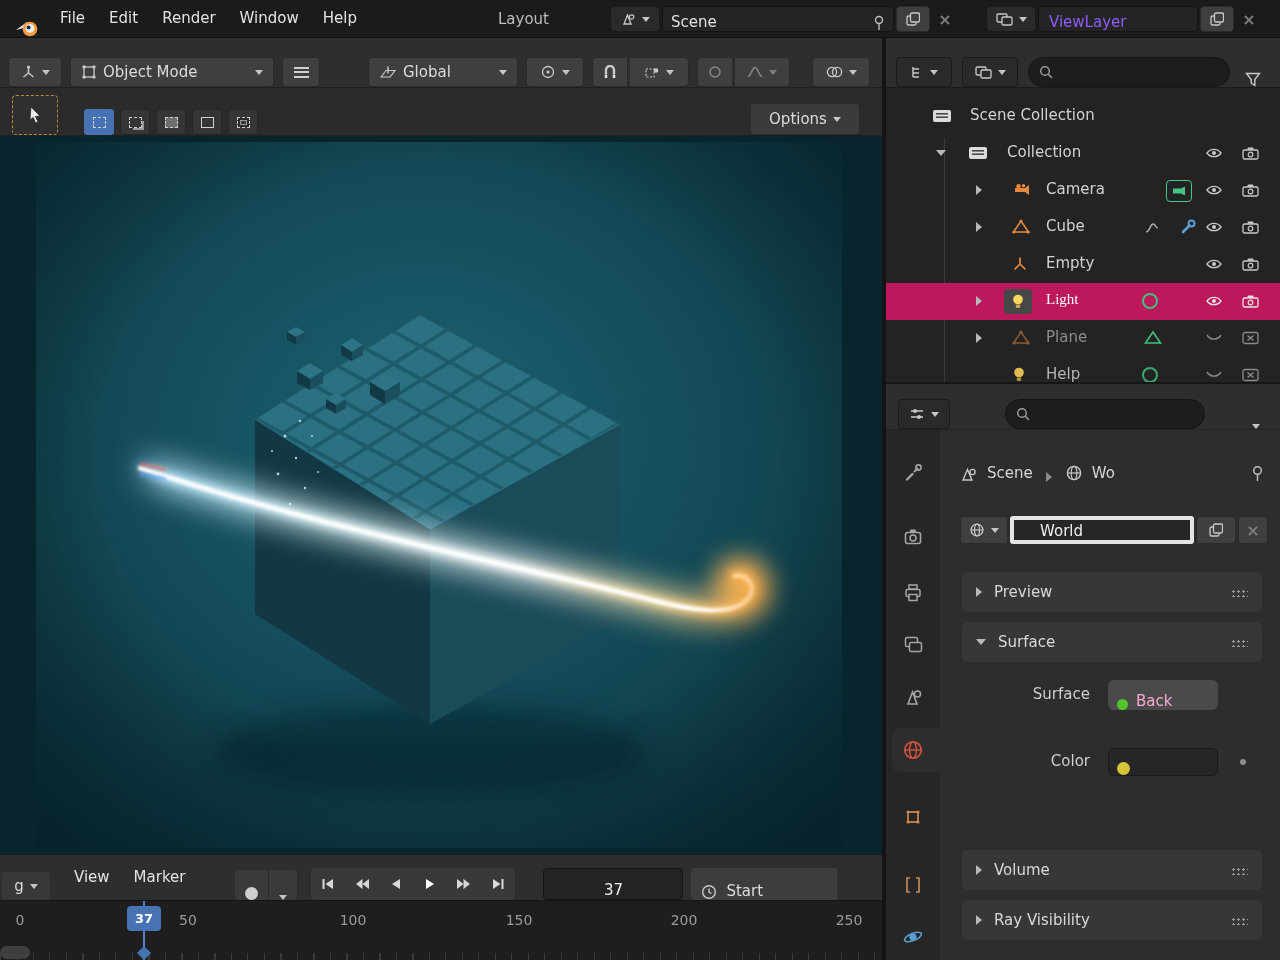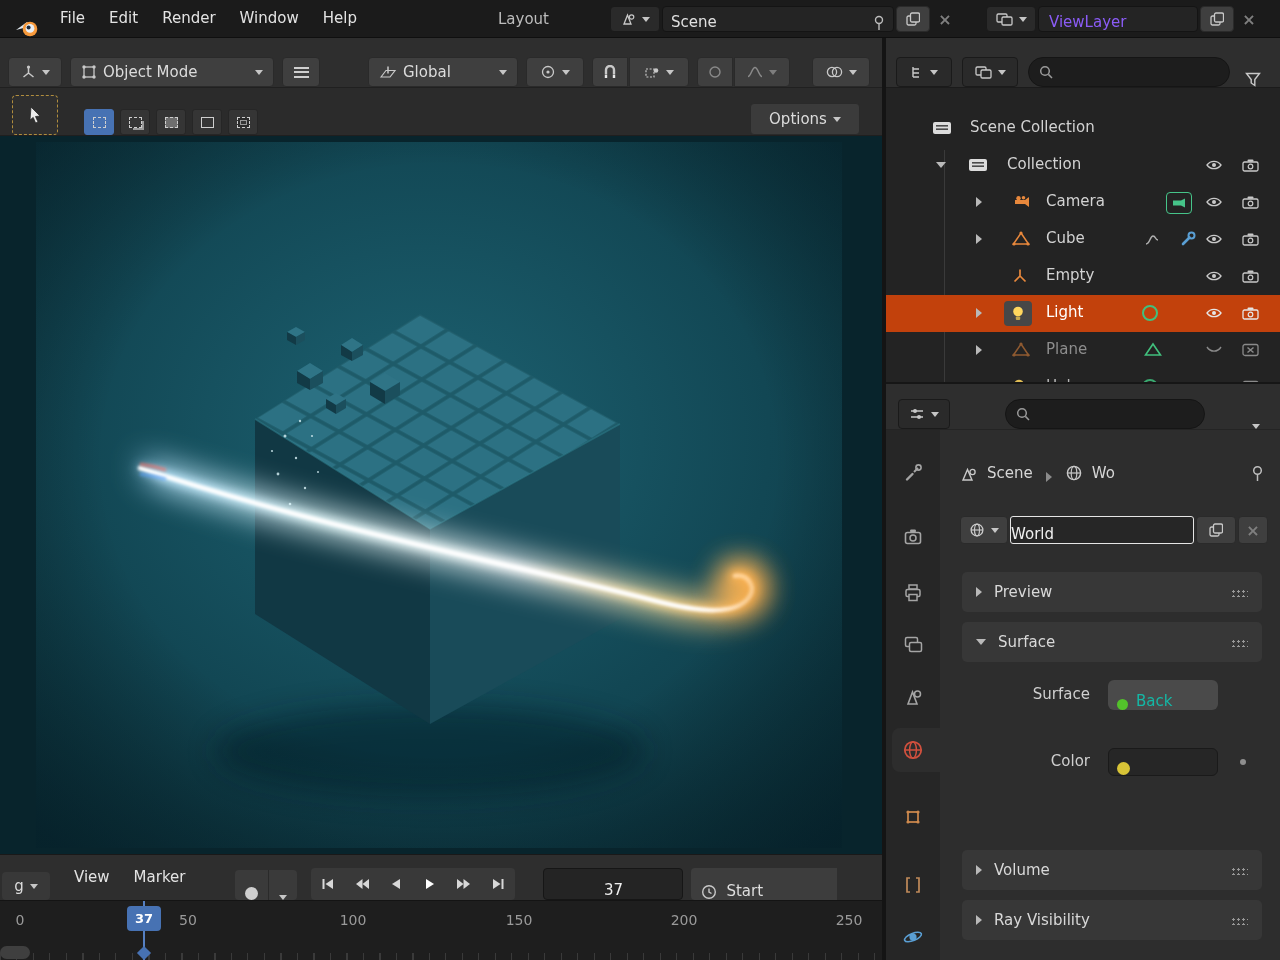--- a/index.html
+++ b/index.html
@@ -424,21 +424,21 @@
             </svg>
         </span>
       </span>
       <span class="icon" style="width:26px;margin-right:4px;">
         <svg width="16" height="15" viewBox="0 0 16 15">
             <path d="M1.5,1.5 H14.5 L9.8,7.5 V13.5 L6.2,11 V7.5 Z" fill="none" stroke="#c9c9c9" stroke-width="1.4"></path>
           </svg>
       </span>
     </div>
 
-    <div class="abs" style="left:0;top:64px;width:350px;height:294px;">
+    <div class="abs" style="left:0;top:52px;width:350px;height:294px;">
       <div class="abs" style="left:58px;top:48px;width:1px;height:246px;background:#3a3a3a;"></div>
 
       <div class="orow" style="top:8px;">
         <span class="icon abs" style="left:46px;top:10px;">
           <svg width="20" height="15" viewBox="0 0 20 15">
               <rect x="1" y="2" width="18" height="12" rx="2" fill="#dcdcdc"></rect>
               <rect x="4" y="5" width="12" height="1.6" fill="#4a4a4a"></rect>
               <rect x="4" y="8.4" width="12" height="1.6" fill="#4a4a4a"></rect>
             </svg>
         </span>
@@ -552,21 +552,21 @@
           </span>
         <span class="icon abs" style="left:356px;top:12px;">
             <svg width="17" height="13" viewBox="0 0 17 13">
               <rect x="1" y="3" width="15" height="9" rx="1.5" fill="none" stroke="#c9c9c9" stroke-width="1.3"></rect>
               <circle cx="8.5" cy="7.5" r="2.3" fill="none" stroke="#c9c9c9" stroke-width="1.2"></circle>
               <rect x="5.5" y="0.5" width="6" height="2.2" rx="1" fill="#c9c9c9"></rect>
             </svg>
           </span>
       </div>
 
-      <div class="orow" style="top:193px;background:#c2410c;">
+      <div class="orow" style="top:193px;background:#be185d;font-family:Liberation Serif, serif;">
         <span class="tri-r abs" style="left:90px;top:13px;"></span>
         <span class="abs icon" style="left:118px;top:6px;width:28px;height:25px;background:#474747;border-radius:4px;justify-content:center;">
           <svg width="14" height="17" viewBox="0 0 14 17">
               <circle cx="7" cy="6.5" r="4.8" fill="#ffd75e"></circle>
               <rect x="4.8" y="11.6" width="4.4" height="3.4" rx="1" fill="#c7a94e"></rect>
             </svg>
         </span>
         <span class="lbl" style="left:160px;color:#ffffff;">Light</span>
         <span class="abs" style="left:256px;top:10px;width:16px;height:16px;border:2.5px solid #41c07d;border-radius:50%;"></span>
         <span class="icon abs" style="left:320px;top:12px;">
@@ -755,21 +755,21 @@
         <span class="btn" style="width:48px;height:28px;">
           <span class="icon">
             <svg width="16" height="16" viewBox="0 0 18 18" style="color:#c9c9c9;">
                 <circle cx="9" cy="9" r="6.6" fill="none" stroke="currentColor" stroke-width="1.5"></circle>
                 <ellipse cx="9" cy="9" rx="2.8" ry="6.6" fill="none" stroke="currentColor" stroke-width="1.3"></ellipse>
                 <path d="M2.4,9 H15.6" stroke="currentColor" stroke-width="1.3"></path>
               </svg>
           </span>
             <span class="chev"></span>
         </span>
-        <span class="flex" style="width:184px;height:28px;background:#262626;border:1px solid #e5e5e5;border-radius:3px;padding:0 0;">
+        <span class="flex" style="width:184px;height:28px;background:#262626;border:4px solid #e5e5e5;border-radius:3px;padding:0 26px;">
           <span style="color:#efefef;">World</span>
         </span>
         <span class="btn" style="width:40px;height:28px;">
           <svg width="14" height="14" viewBox="0 0 14 14">
               <rect x="1" y="4" width="9" height="9" rx="1.5" fill="none" stroke="#c9c9c9" stroke-width="1.3"></rect>
               <rect x="4.5" y="1" width="9" height="9" rx="1.5" fill="#3f3f3f" stroke="#c9c9c9" stroke-width="1.3"></rect>
             </svg>
         </span>
         <span class="btn icon xmark" style="width:30px;height:28px;">×</span>
       </div>
@@ -783,21 +783,21 @@
       <div class="panel-h" style="top:192px;">
         <span class="tri-d"></span>
         <span>Surface</span>
         <span class="grip"></span>
       </div>
 
       <div class="abs" style="left:0;top:250px;width:340px;height:32px;">
         <span class="prow-label" style="top:5px;">Surface</span>
         <span class="abs flex" style="left:168px;top:0;width:110px;height:30px;background:#4a4a4a;border-radius:6px;padding:0 9px;gap:8px;overflow:hidden;">
           <span style="width:11px;height:11px;border-radius:50%;background:#53c22b;display:inline-block;flex:none;"></span>
-          <span style="color:#14b8a6;white-space:nowrap;">Back</span>
+          <span style="color:#f9a8d4;white-space:nowrap;">Back</span>
         </span>
       </div>
 
       <div class="abs" style="left:0;top:318px;width:340px;height:30px;">
         <span class="prow-label" style="top:4px;">Color</span>
         <span class="abs flex" style="left:168px;top:0;width:110px;height:28px;background:#262626;border:1px solid #1a1a1a;border-radius:6px;padding:0 8px;">
           <span style="width:13px;height:13px;border-radius:50%;background:#d8c437;display:inline-block;"></span>
         </span>
         <span class="abs" style="left:300px;top:11px;width:6px;height:6px;border-radius:50%;background:#8e8e8e;"></span>
       </div>

